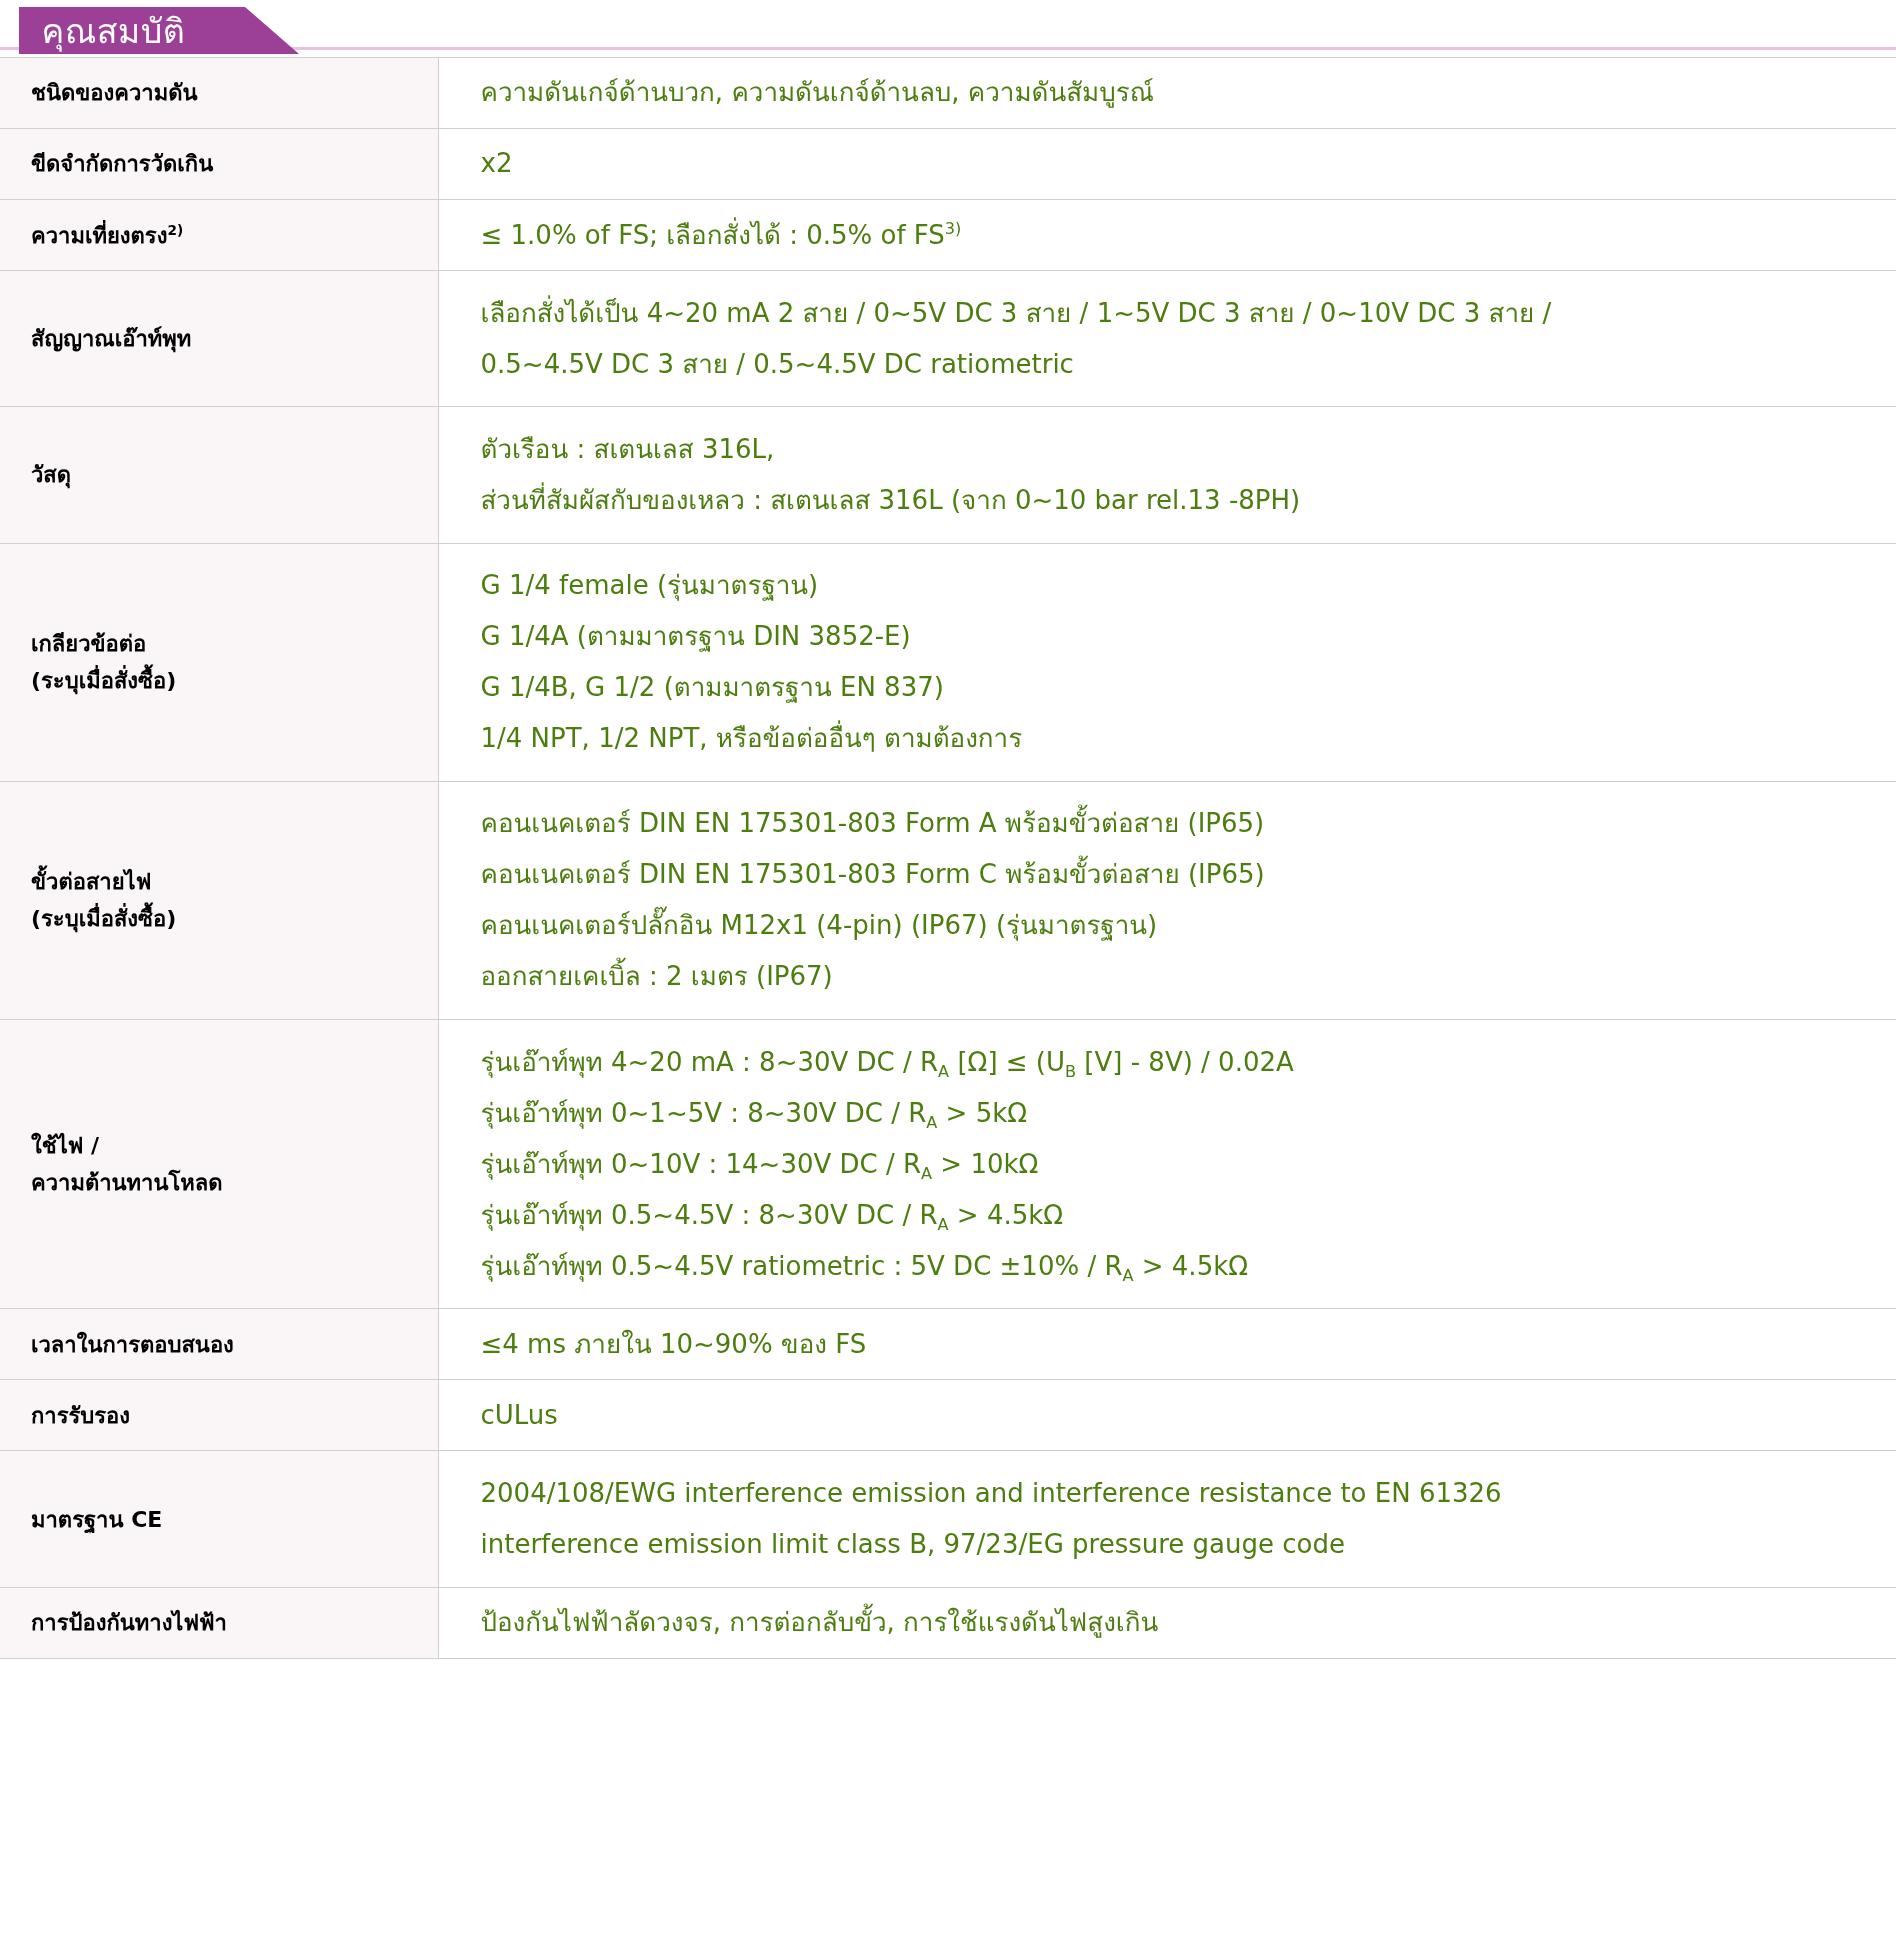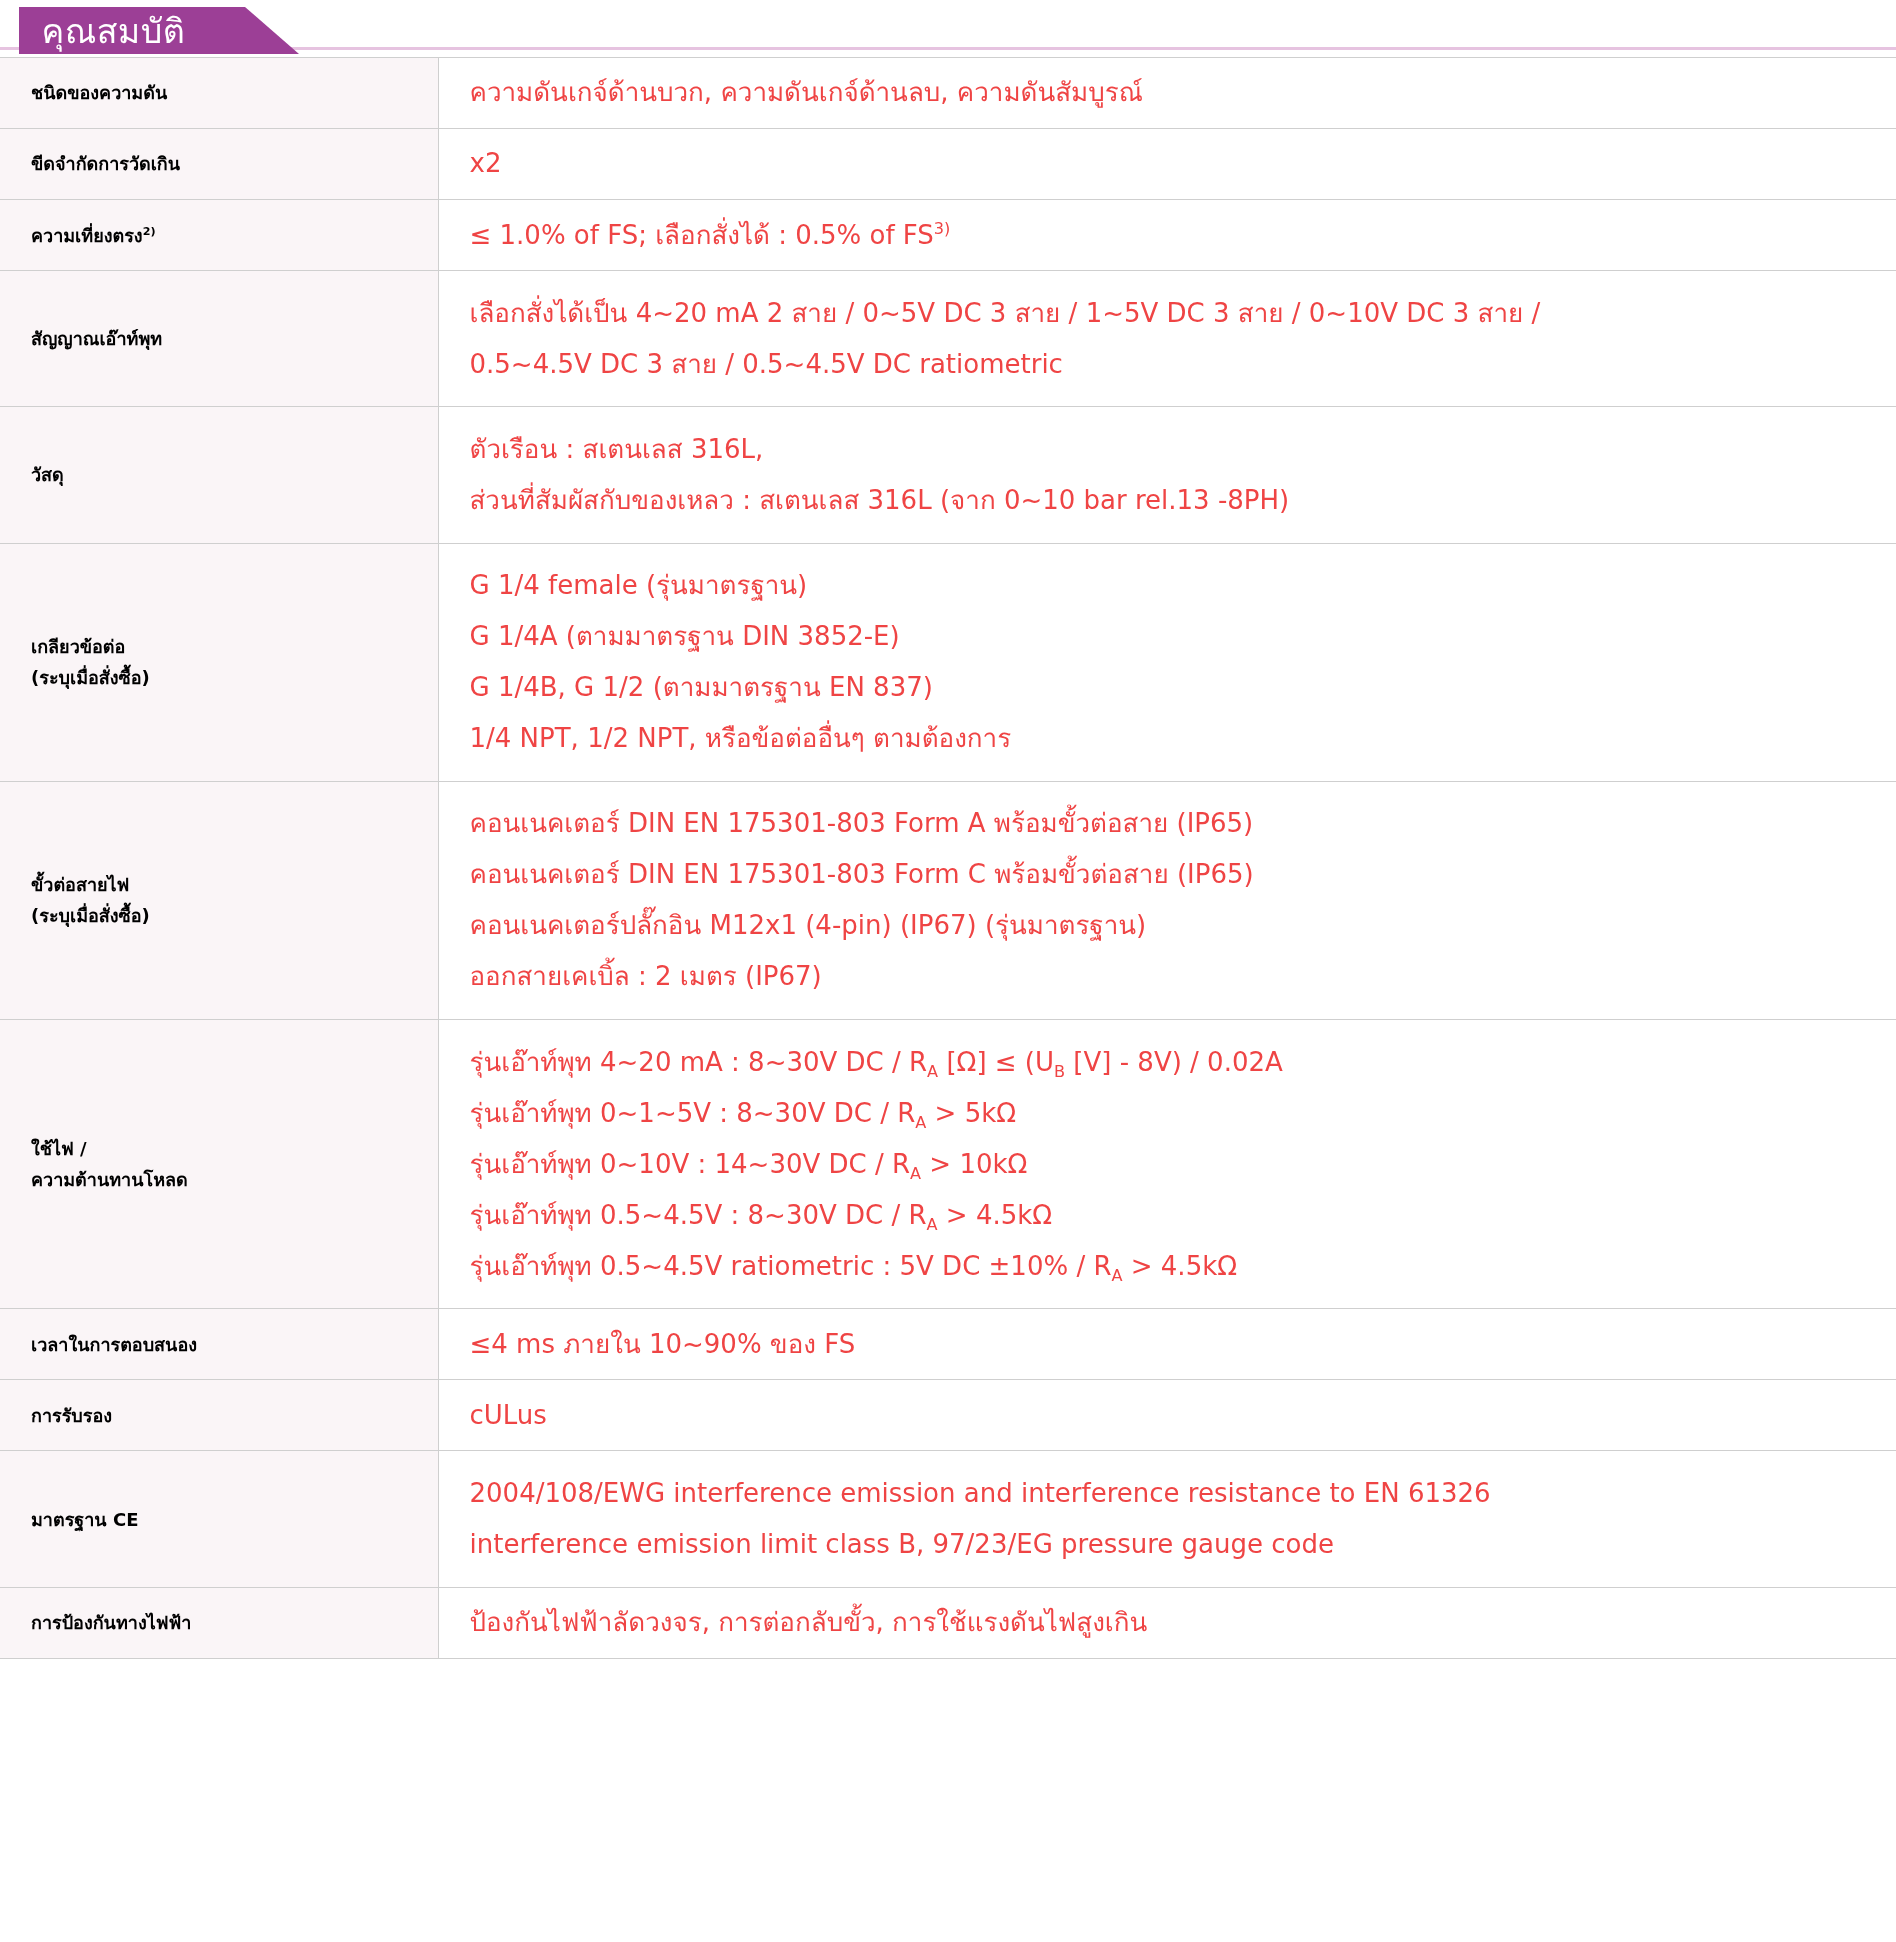--- a/index.html
+++ b/index.html
@@ -74,34 +74,34 @@
   .spec-table tr:last-child { border-bottom: 1.7px solid #cfcfcf; }
 
   .spec-table td {
     vertical-align: middle;
     padding: 15.6px 8.7px 15.6px 29.5px;
   }
 
   td.label-cell {
     background: #faf5f7;
     border-right: 1.7px solid #cfcfcf;
-    font-size: 18px;
+    font-size: 22px;
     line-height: 1.5;
     color: #000000;
     font-weight: 700;
     padding-left: 31px;
     padding-right: 10.4px;
   }
 
   td.value-cell {
     background: #ffffff;
     font-size: 26px;
     line-height: 1.5;
-    color: #ef4444;
-    padding-left: 31px;
+    color: #4d7c0f;
+    padding-left: 42px;
     padding-right: 17.4px;
     font-weight: 400;
   }
 
   .value-line { display: block; white-space: nowrap; }
   .value-line + .value-line { margin-top: 12px; }
 
   .label-line { display: block; white-space: nowrap; }
   .label-line + .label-line { margin-top: 4px; }
 

